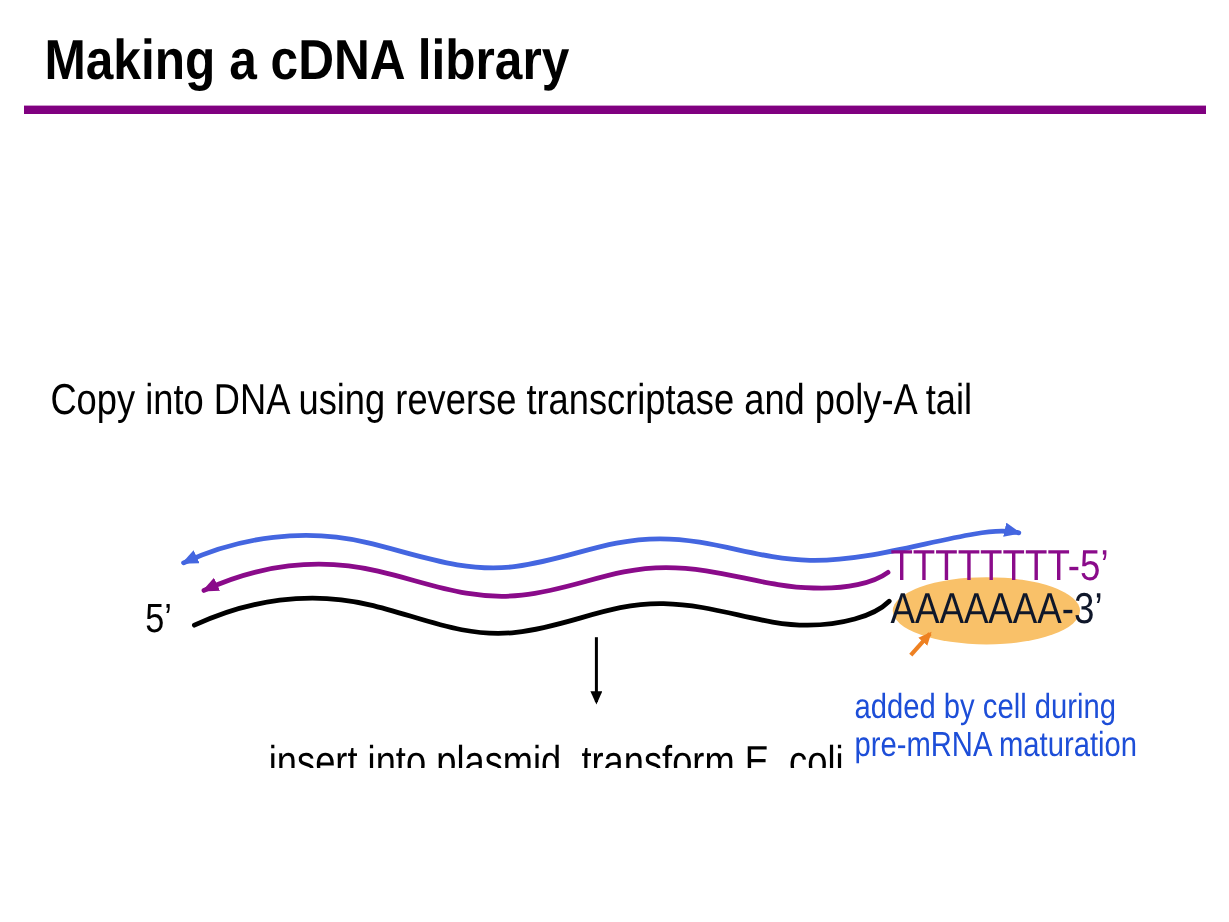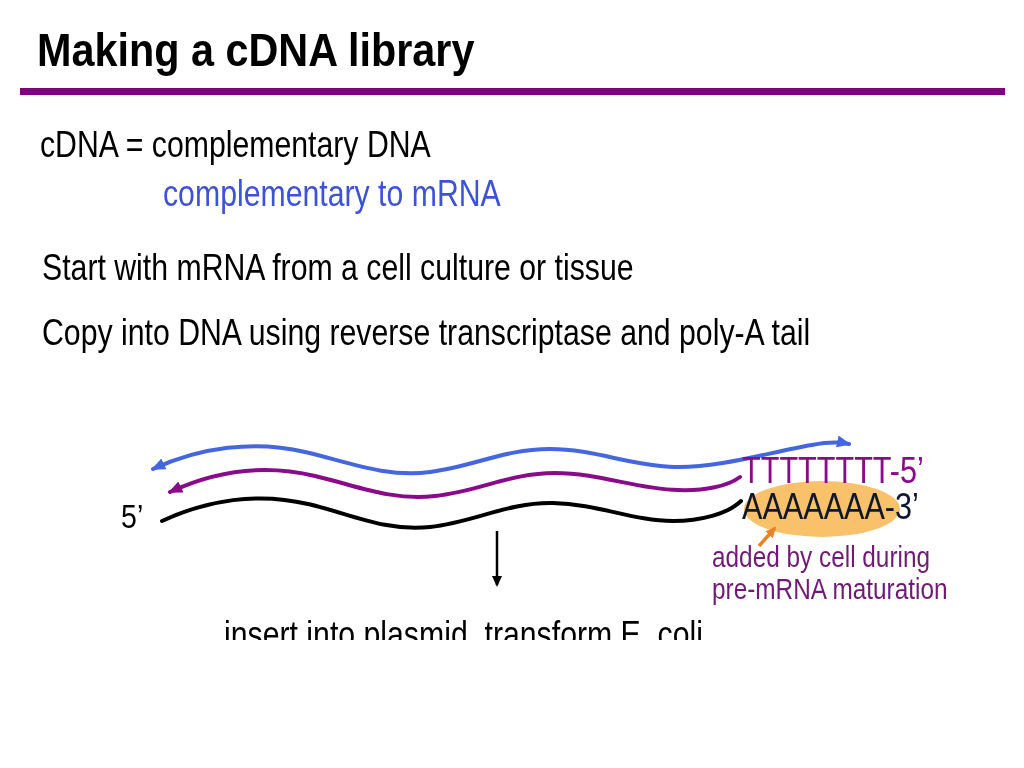--- a/index.html
+++ b/index.html
@@ -20,21 +20,21 @@
   }
   .title{
     font-size:47px;
     font-weight:bold;
     color:#000;
   }
   .title .cond{transform:scaleX(0.88);}
   .body-line{font-size:36px;color:#000;}
   .blue-text{color:#3b52d9;}
   .purple-text{color:#8a0b8a;text-align:center;}
-  .orange-text{color:#701a75;}
+  .orange-text{color:#1d4ed8;margin-top:32px;}
   .note-line{font-size:29px;}
   .rule{
     background:#800080;
     height:7px;width:985px;
   }
   .label{font-size:36px;}
   .five{font-size:34px;color:#000;}
   svg{display:block;}
 </style>
 </head>
@@ -76,30 +76,21 @@
 
     <path d="M759,546 L775,528" fill="none" stroke-width="3.5" marker-end="url(#arrow-orange)" stroke="#ee8122"></path>
   </svg>
 
   <div class="abs title" style="left:37px;top:22px;">
     <span class="cond">Making a cDNA library</span>
   </div>
 
   <div class="abs rule" style="left:20px;top:88px;"></div>
 
-  <div class="abs body-line" style="left:40px;top:124px;">
-    <span class="cond">cDNA = complementary DNA</span>
-  </div>
-  <div class="abs body-line blue-text" style="left:163px;top:173px;">
-    <span class="cond">complementary to mRNA</span>
-  </div>
 
-  <div class="abs body-line" style="left:42px;top:247px;">
-    <span class="cond">Start with mRNA from a cell culture or tissue</span>
-  </div>
   <div class="abs body-line" style="left:42px;top:312px;">
     <span class="cond">Copy into DNA using reverse transcriptase and poly-A tail</span>
   </div>
 
 
   <div class="abs five" style="left:121px;top:497px;">
     <span class="cond">5’</span>
   </div>
 
   <div class="abs label purple-text" style="left:742px;top:450px;">

